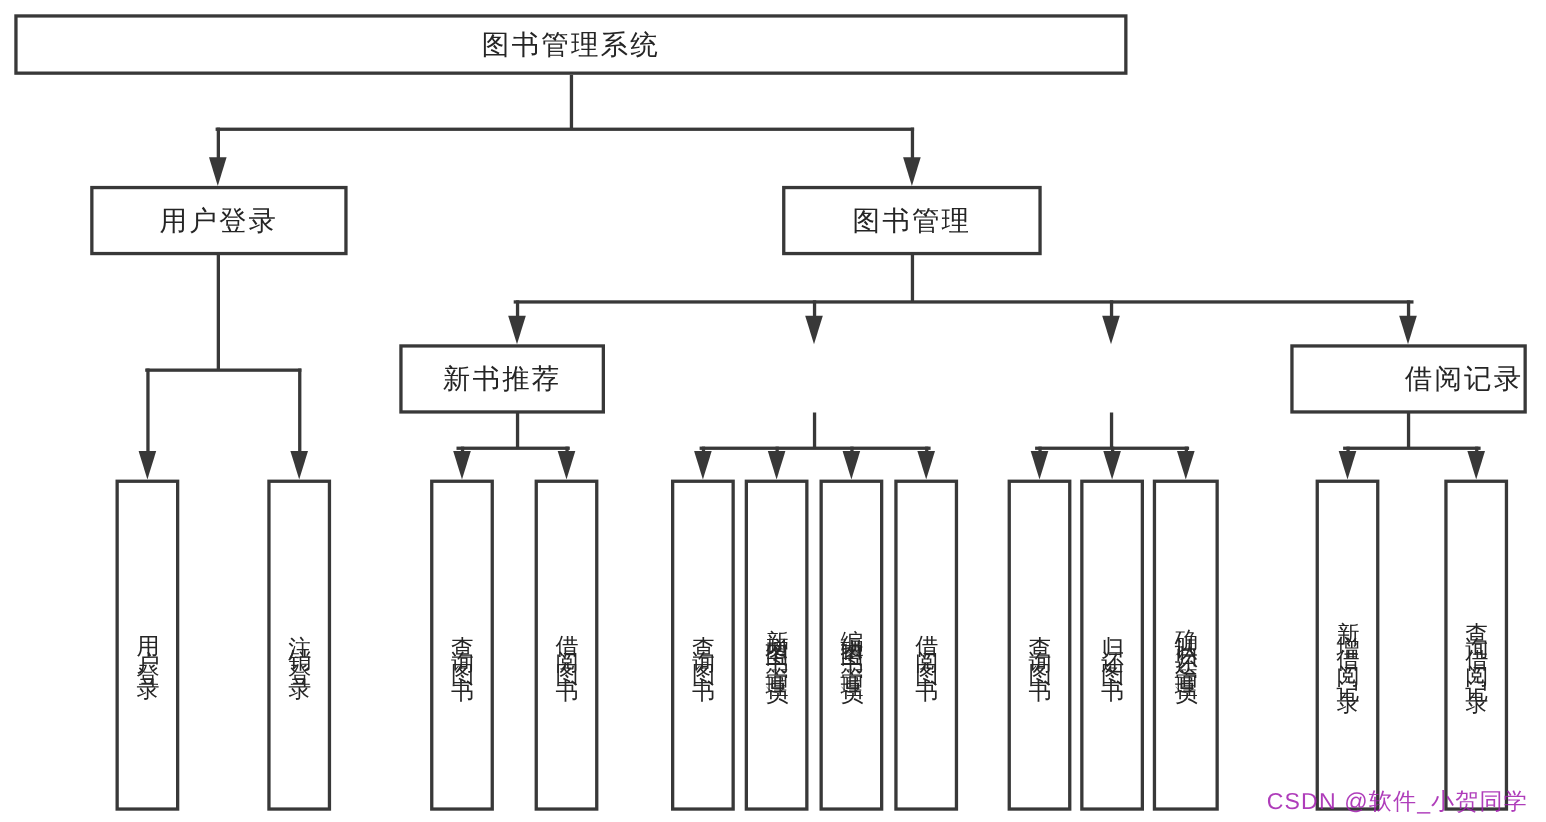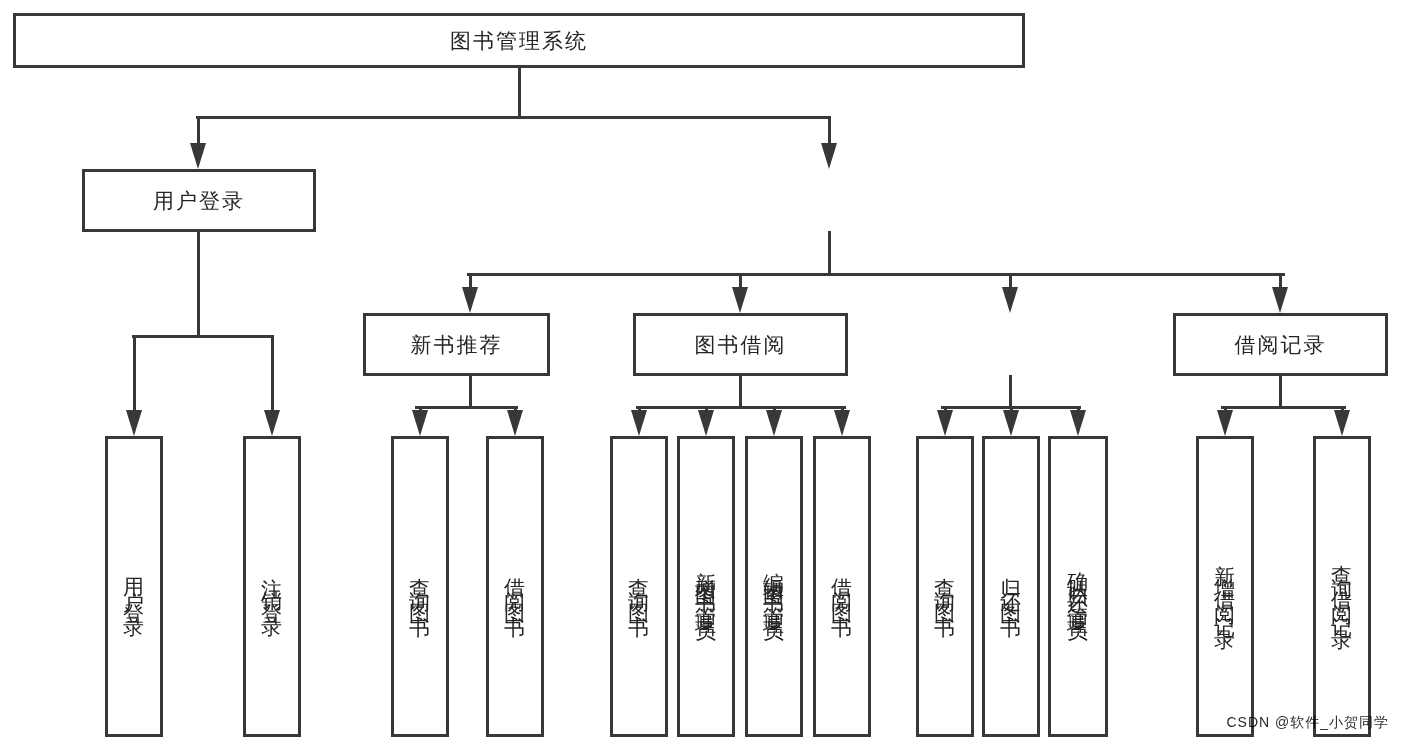--- a/index.html
+++ b/index.html
@@ -16,21 +16,21 @@
     position: absolute;
     box-sizing: border-box;
     background: #ffffff;
     border: 3px solid #383838;
     display: flex;
     align-items: center;
     justify-content: center;
     color: #252525;
   }
   .box .lbl {
-    font-size: 21px;
+    font-size: 25px;
     letter-spacing: 2px;
     line-height: 1.2;
     white-space: nowrap;
   }
   
   .box.v { width: 58px; top: 436px; height: 301px; }
   .box.v .lbl {
     writing-mode: vertical-rl;
     text-orientation: mixed;
     letter-spacing: 13px;
@@ -47,22 +47,22 @@
     position: absolute;
     width: 0; height: 0;
     border-left: 8px solid transparent;
     border-right: 8px solid transparent;
     border-top: 26px solid #383838;
   }
   .watermark {
     position: absolute;
     top: 714px;
     right: 16px;
-    font-size: 14px;
-    color: #000000;
+    font-size: 21px;
+    color: #a21caf;
     opacity: 0.85;
     letter-spacing: 1px;
     z-index: 5;
     white-space: nowrap;
   }
 </style>
 </head>
 <body>
 
 <div class="canvas">
@@ -74,20 +74,23 @@
   <div class="vl" style="left:518px; top:68px; height:49px;"></div>
   <div class="hl" style="left:196px; top:116px; width:635px;"></div>
   <div class="vl" style="left:197px; top:116px; height:29px;"></div>
   <div class="ah" style="left:190px; top:143px;"></div>
   <div class="vl" style="left:828px; top:116px; height:29px;"></div>
   <div class="ah" style="left:821px; top:143px;"></div>
 
   <div class="box" style="left:82px; top:169px; width:234px; height:63px;">
     <span class="lbl">用户登录</span>
   </div>
+  <div class="box" style="left:711px; top:169px; width:236px; height:63px;">
+    <span class="lbl">图书管理</span>
+  </div>
 
   <div class="vl" style="left:197px; top:231px; height:106px;"></div>
   <div class="hl" style="left:132px; top:335px; width:142px;"></div>
   <div class="vl" style="left:133px; top:335px; height:78px;"></div>
   <div class="ah" style="left:126px; top:410px;"></div>
   <div class="vl" style="left:271px; top:335px; height:78px;"></div>
   <div class="ah" style="left:264px; top:410px;"></div>
 
   <div class="vl" style="left:828px; top:231px; height:44px;"></div>
   <div class="hl" style="left:467px; top:273px; width:818px;"></div>
@@ -96,24 +99,21 @@
   <div class="vl" style="left:739px; top:273px; height:17px;"></div>
   <div class="ah" style="left:732px; top:287px;"></div>
   <div class="vl" style="left:1009px; top:273px; height:17px;"></div>
   <div class="ah" style="left:1002px; top:287px;"></div>
   <div class="vl" style="left:1279px; top:273px; height:17px;"></div>
   <div class="ah" style="left:1272px; top:287px;"></div>
 
   <div class="box" style="left:363px; top:313px; width:187px; height:63px;">
     <span class="lbl">新书推荐</span>
   </div>
-  <div class="box" style="left:633px; top:313px; width:215px; height:63px;">
-    <span class="lbl">图书借阅</span>
-  </div>
-  <div class="box" style="left:1173px; top:313px; width:215px; height:63px;">
+  <div class="box" style="left:1173px; top:313px; width:215px; height:63px;justify-content:flex-end;">
     <span class="lbl">借阅记录</span>
   </div>
 
   <div class="vl" style="left:469px; top:375px; height:33px;"></div>
   <div class="vl" style="left:739px; top:375px; height:33px;"></div>
   <div class="vl" style="left:1009px; top:375px; height:33px;"></div>
   <div class="vl" style="left:1279px; top:375px; height:33px;"></div>
 
   <div class="hl" style="left:415px; top:406px; width:103px;"></div>
   <div class="hl" style="left:636px; top:406px; width:210px;"></div>

